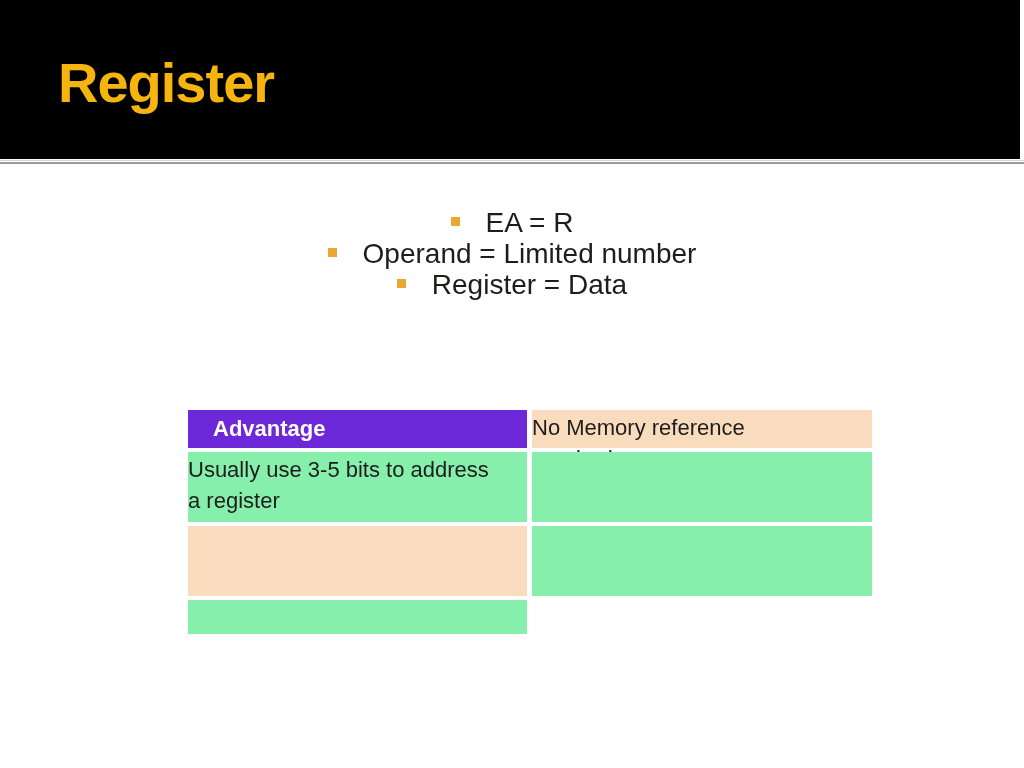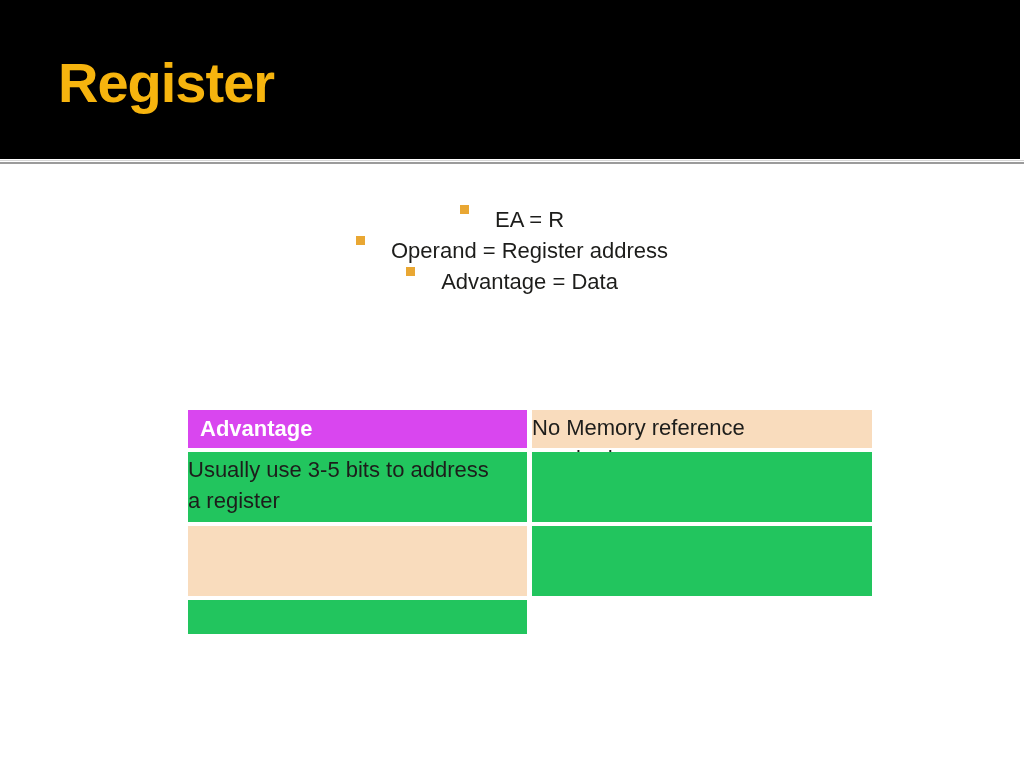--- a/index.html
+++ b/index.html
@@ -57,23 +57,24 @@
 
   
   .bullets {
     position: absolute;
     left: 0;
     top: 207px;
     width: 1024px;
   }
   .bullet-row {
     display: flex;
+    align-items: center;
     justify-content: center;
     height: 31px;
-    font-size: 22px;
+    font-size: 28px;
     color: #1d1d1b;
   }
   .marker {
     width: 9px;
     height: 9px;
     background: #E9A733;
     margin-right: 26px;
     margin-top: -2px;
     flex: 0 0 auto;
   }
@@ -84,63 +85,63 @@
     left: 188px;
     top: 410px;
     display: grid;
     grid-template-columns: 339px 340px;
     grid-template-rows: 38px 70px 70px 34px 44px;
     column-gap: 5px;
     row-gap: 4px;
     background: #ffffff;
   }
   .th {
-    background: #d946ef;
+    background: #6d28d9;
     color: #ffffff;
     font-size: 22px;
     font-weight: bold;
     display: flex;
     align-items: center;
-    padding-left: 12px;
+    padding-left: 25px;
   }
   .td {
     font-size: 22px;
     line-height: 31px;
     color: #1d1d1b;
     padding: 2px 10px 0 0;
     white-space: pre-line;
     box-sizing: border-box;
   }
   .td.dark  { background: #F9DCBD; }
-  .td.light { background: #22c55e; }
+  .td.light { background: #86efac; }
 </style>
 </head>
 <body>
 
 <div class="slide">
 
   <div class="title-bar">
     <h1 class="title">Register</h1>
   </div>
 
   <div class="sep-light"></div>
   <div class="sep-dark"></div>
 
   <div class="bullets">
     <div class="bullet-row">
       <span class="marker"></span>
       <span>EA = R</span>
     </div>
     <div class="bullet-row">
       <span class="marker"></span>
-      <span>Operand = Register address</span>
+      <span>Operand = Limited number</span>
     </div>
     <div class="bullet-row">
       <span class="marker"></span>
-      <span>Advantage = Data</span>
+      <span>Register = Data</span>
     </div>
   </div>
 
   <div class="adv-table">
     <div class="th">Advantage</div>
 
     <div class="td dark">No Memory reference
 required</div>
 
     <div class="td light">Usually use 3-5 bits to address

